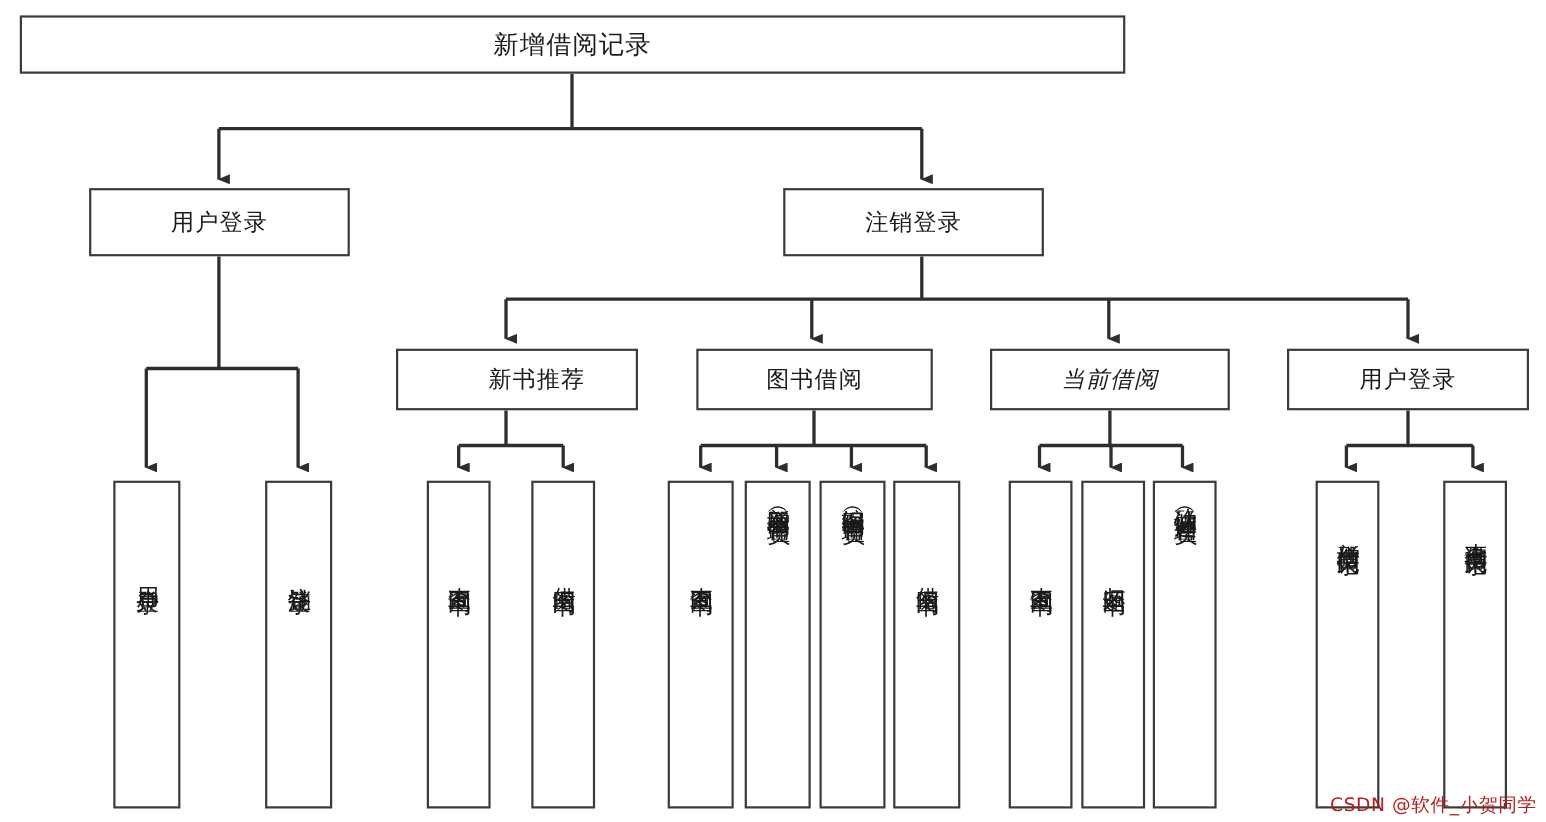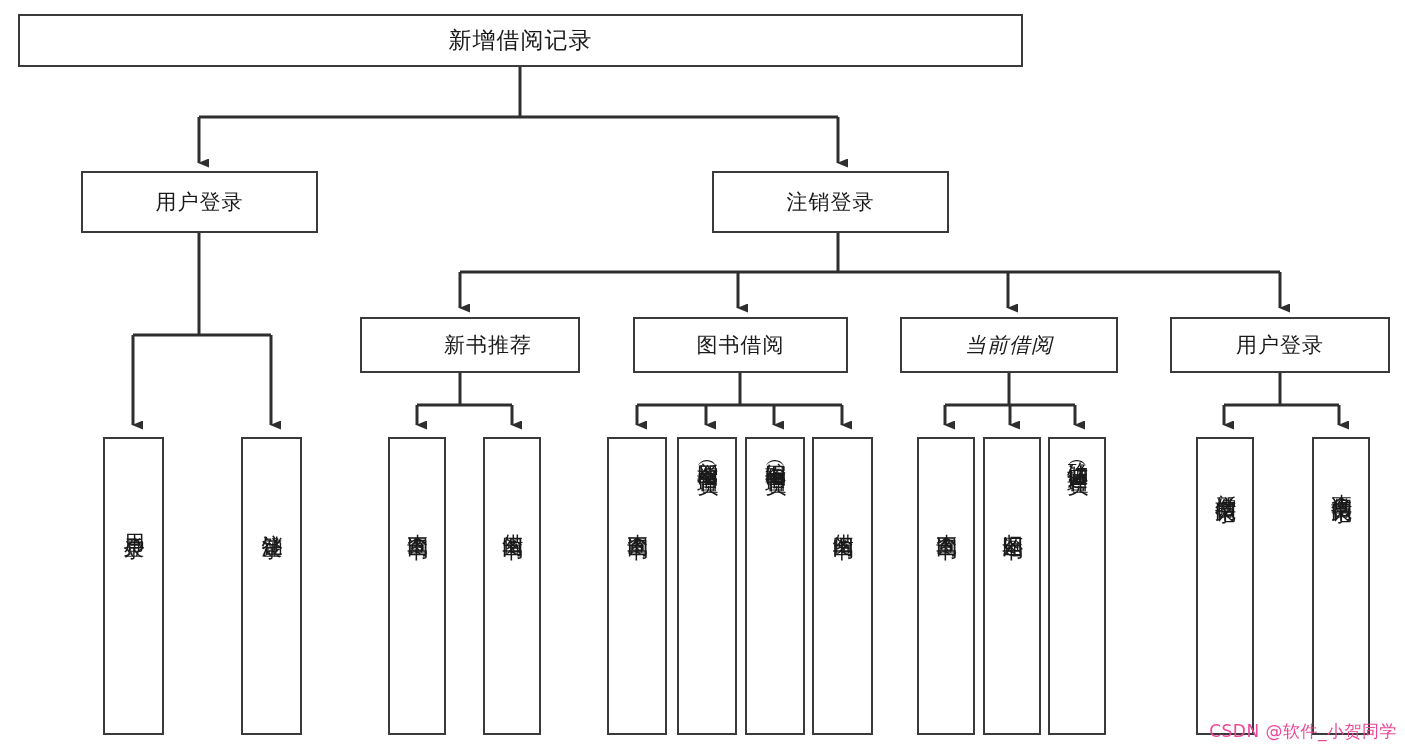--- a/index.html
+++ b/index.html
@@ -58,21 +58,21 @@
     color: #1a1a1a;
   }
   .leaf-node.tall-label {
     align-items: flex-start;
   }
   #watermark {
     position: absolute;
     right: 8px;
     bottom: 4px;
     font-size: 17px;
-    color: #ec4899;
+    color: #b91c1c;
     letter-spacing: 0.5px;
     white-space: nowrap;
     user-select: none;
   }
 </style>
 </head>
 <body>
 
 <div id="diagram-root">
 

